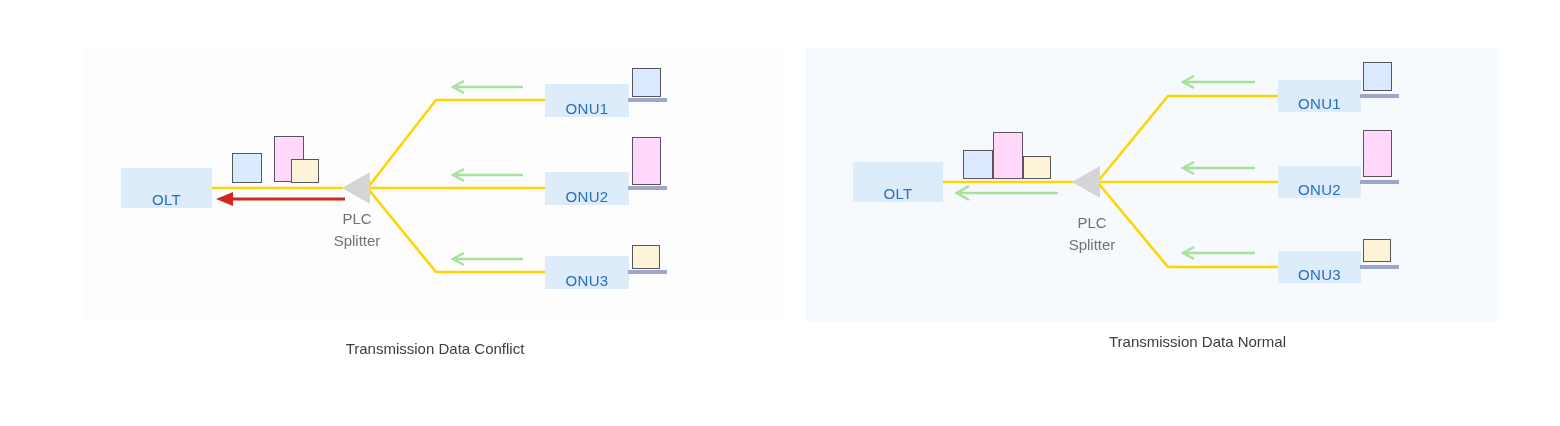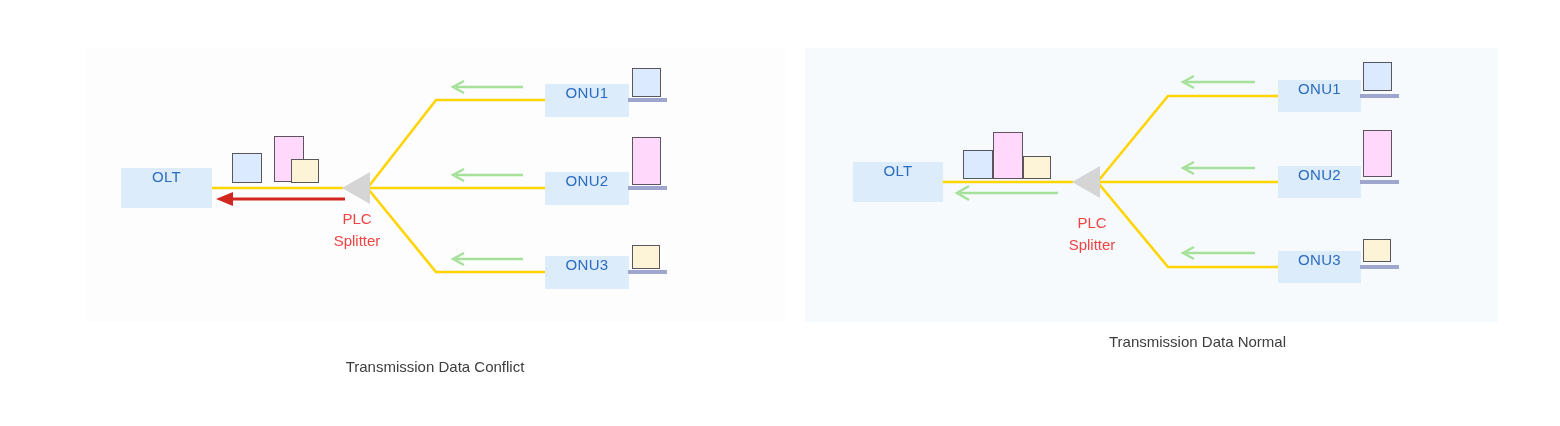--- a/index.html
+++ b/index.html
@@ -7,36 +7,36 @@
     width:1560px;height:426px;background:#ffffff;position:relative;
     font-family:"Liberation Sans","DejaVu Sans",sans-serif;
     overflow:hidden;
   }
   .panel{position:absolute;top:48px;height:274px;}
   .panel-left{left:85px;width:700px;background:#fdfdfd;}
   .panel-right{left:805px;width:693px;background:#f6fafd;}
   .net{position:absolute;left:0;top:0;}
   .node{
     position:absolute;background:#ddecfb;color:#2a6cc0;
-    display:flex;align-items:flex-start;justify-content:center;
+    display:flex;align-items:flex-end;justify-content:center;
     font-size:15px;letter-spacing:.3px;
   }
   .packet{position:absolute;border:1.6px solid #56565c;box-sizing:border-box;}
   .pk-blue{background:#dbeafe;}
   .pk-pink{background:#ffd8fb;border-color:#5d525f;}
   .pk-cream{background:#fdf3d6;}
   .underline{position:absolute;height:4px;background:#9fa6ce;}
   .splitter-label{
-    position:absolute;width:90px;text-align:center;color:#ef4444;
+    position:absolute;width:90px;text-align:center;color:#737373;
     font-size:15px;line-height:22px;
   }
   .caption{
     position:absolute;text-align:center;color:#3d3d3d;font-size:15px;
   }
-  .caption-left{left:85px;width:700px;top:358px;}
+  .caption-left{left:85px;width:700px;top:340px;}
   .caption-right{left:851px;width:693px;top:333px;}
 </style>
 </head>
 <body>
 
 <div class="panel panel-left">
 
   <svg class="net" width="700" height="274" viewBox="0 0 700 274">
 
     <path d="M127 140 H258" stroke="#ffd400" stroke-width="2.6" fill="none"></path>

